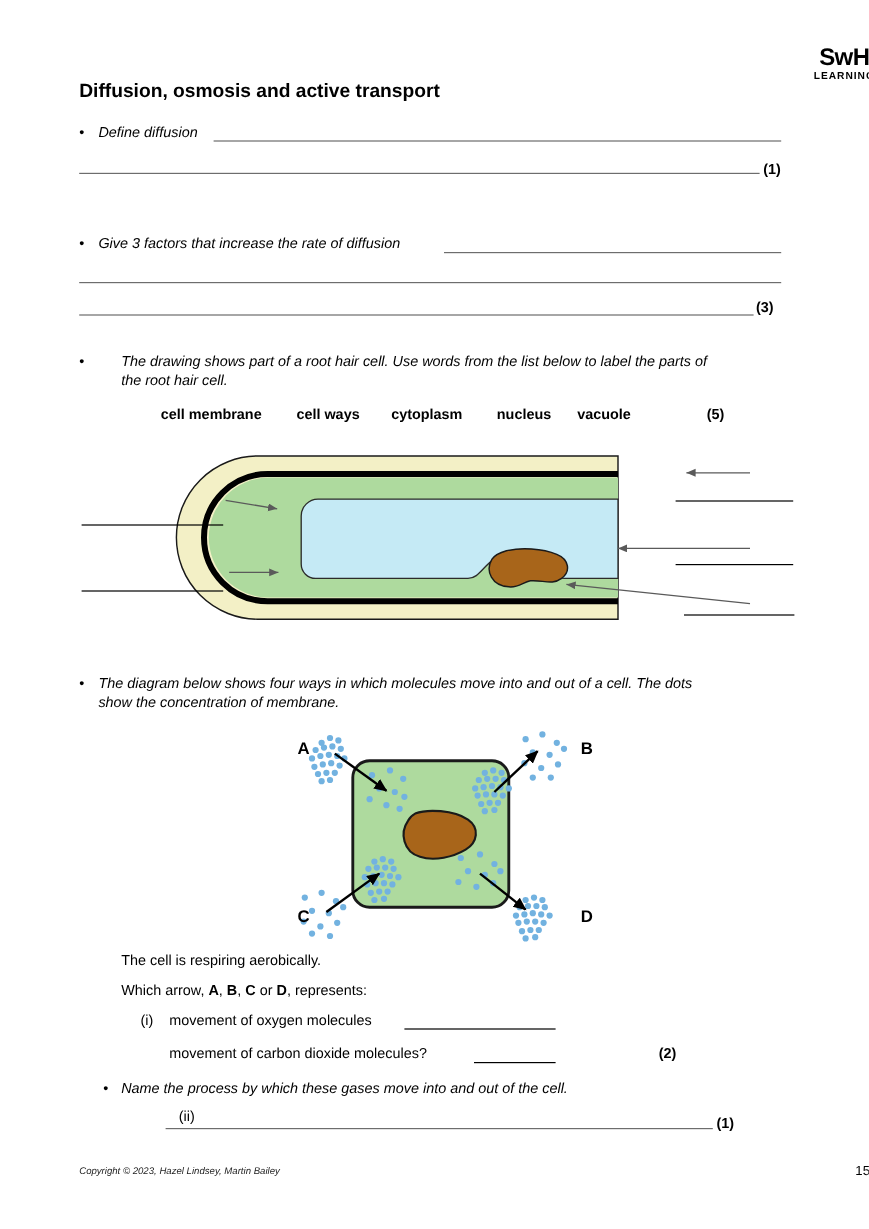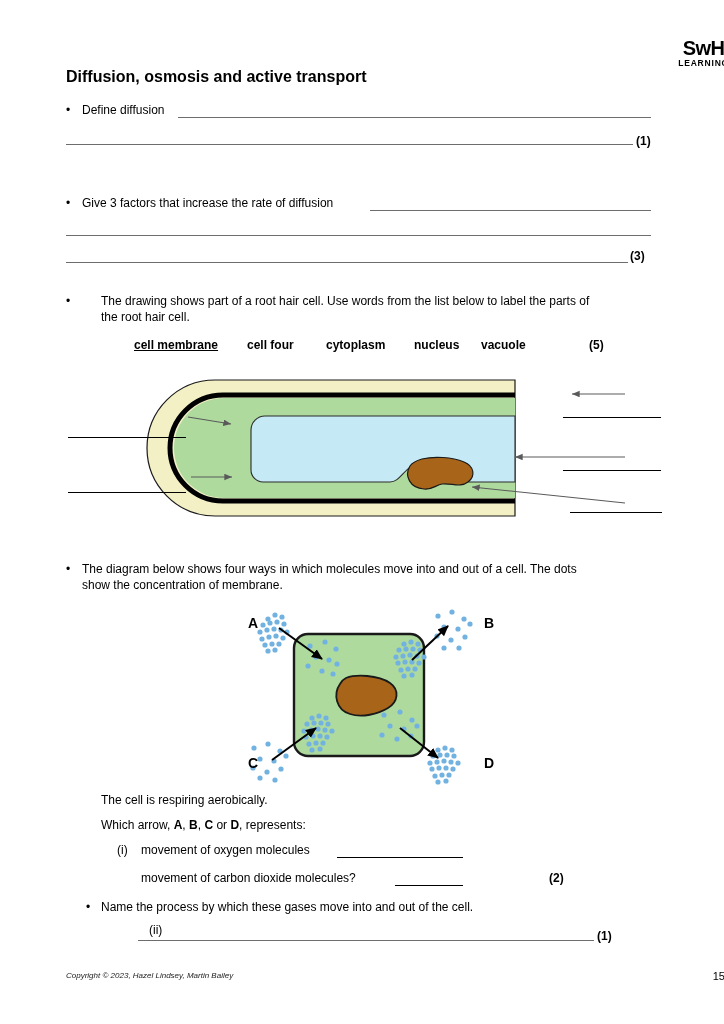--- a/index.html
+++ b/index.html
@@ -58,20 +58,21 @@
   }
   .bullet {
     position: absolute;
     font-size: 12px;
     color: #000;
   }
   .qtext {
     position: absolute;
     font-size: 12px;
     line-height: 1.35;
+    font-style: italic;
   }
   .rule {
     position: absolute;
     height: 0;
     border-top: 1px solid #6d6d6d;
   }
   .rule.dark {
     border-top: 1px solid #000;
   }
   .marks {
@@ -149,22 +150,22 @@
   <div class="rule" style="left:66px; top:235px; width:585px;"></div>
   <div class="rule" style="left:66px; top:262px; width:562px;"></div>
   <div class="marks" style="left:630px; top:249px;">(3)</div>
 
   <div class="bullet" style="left:66px; top:294px;">•</div>
   <div class="qtext" style="left:82px; top:293px; width:570px;margin-left:19px;">
     <span>The drawing shows part of a root hair cell. Use words from the list below to label the parts of</span><br>
     <span>the root hair cell.</span>
   </div>
 
-  <div class="wordbank" style="left:134px; top:338px;text-decoration:underline;">cell membrane</div>
-  <div class="wordbank" style="left:247px; top:338px;">cell four</div>
+  <div class="wordbank" style="left:134px; top:338px;">cell membrane</div>
+  <div class="wordbank" style="left:247px; top:338px;">cell ways</div>
   <div class="wordbank" style="left:326px; top:338px;">cytoplasm</div>
   <div class="wordbank" style="left:414px; top:338px;">nucleus</div>
   <div class="wordbank" style="left:481px; top:338px;">vacuole</div>
   <div class="marks" style="left:589px; top:338px;">(5)</div>
 
   <div class="diagram" style="left:60px; top:372px; width:604px; height:152px;">
     <svg width="604" height="152" viewBox="0 0 604 152" xmlns="http://www.w3.org/2000/svg">
 
       <path d="M 455 8 L 155 8 A 68 68 0 0 0 155 144 L 455 144 L 455 8 Z" fill="#f3f0c6" stroke="#1a1a1a" stroke-width="1.2"></path>
 

